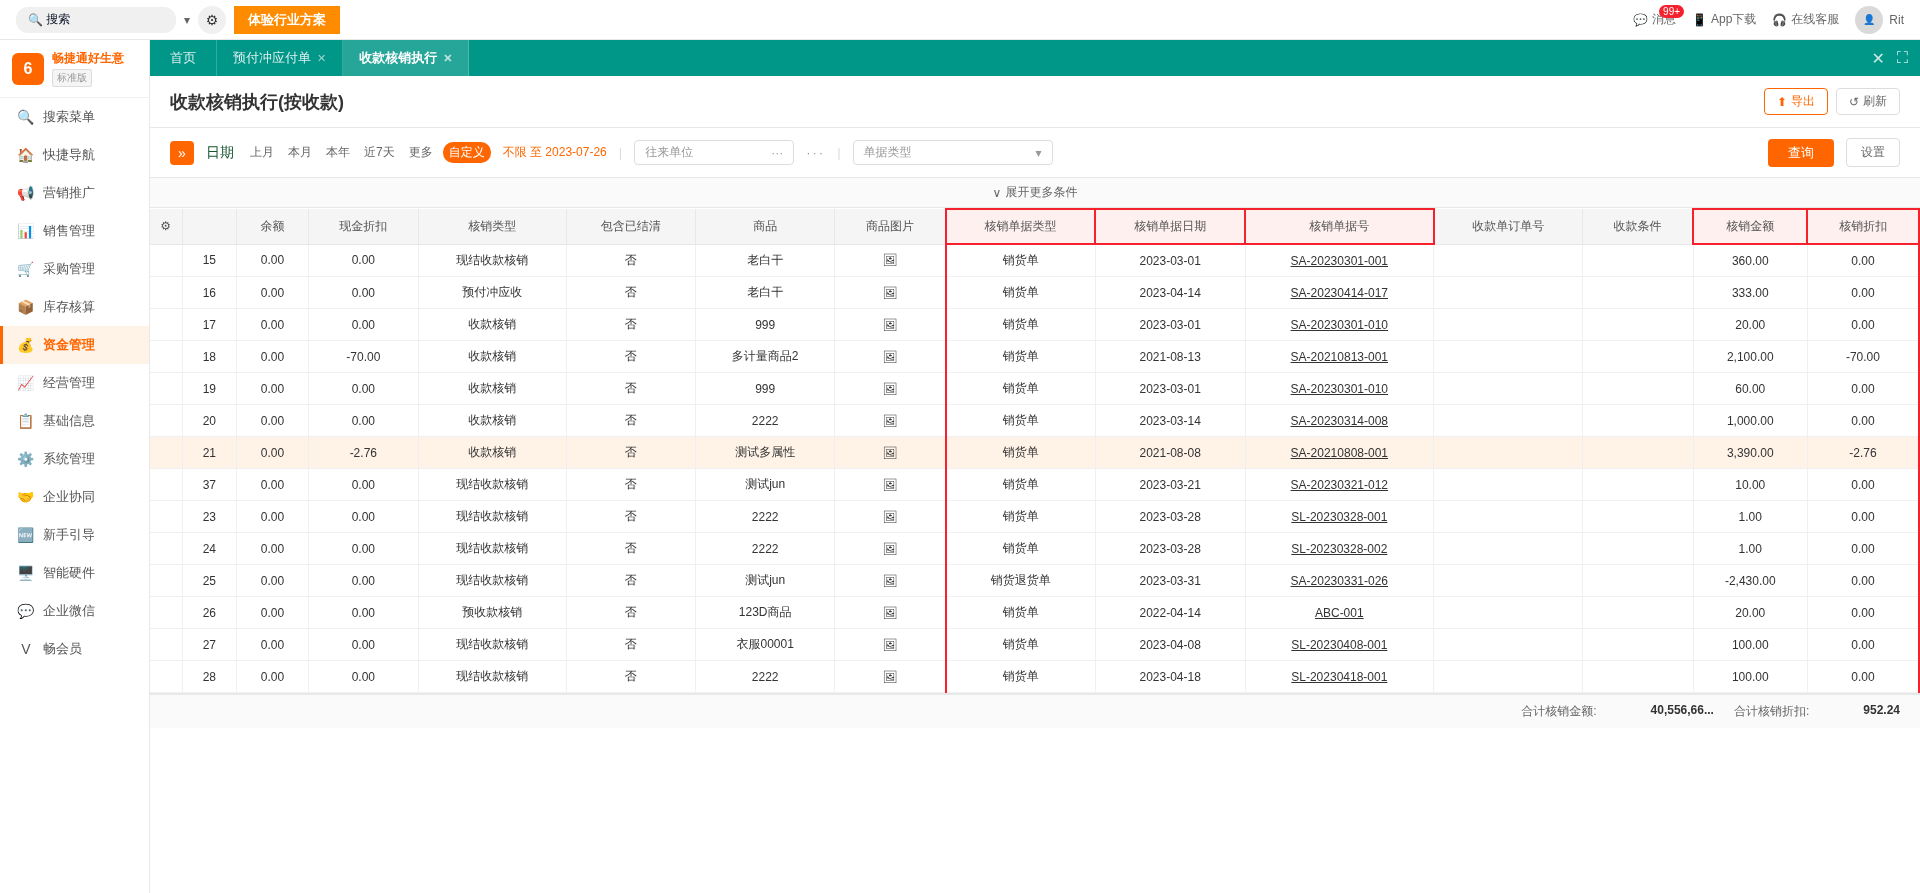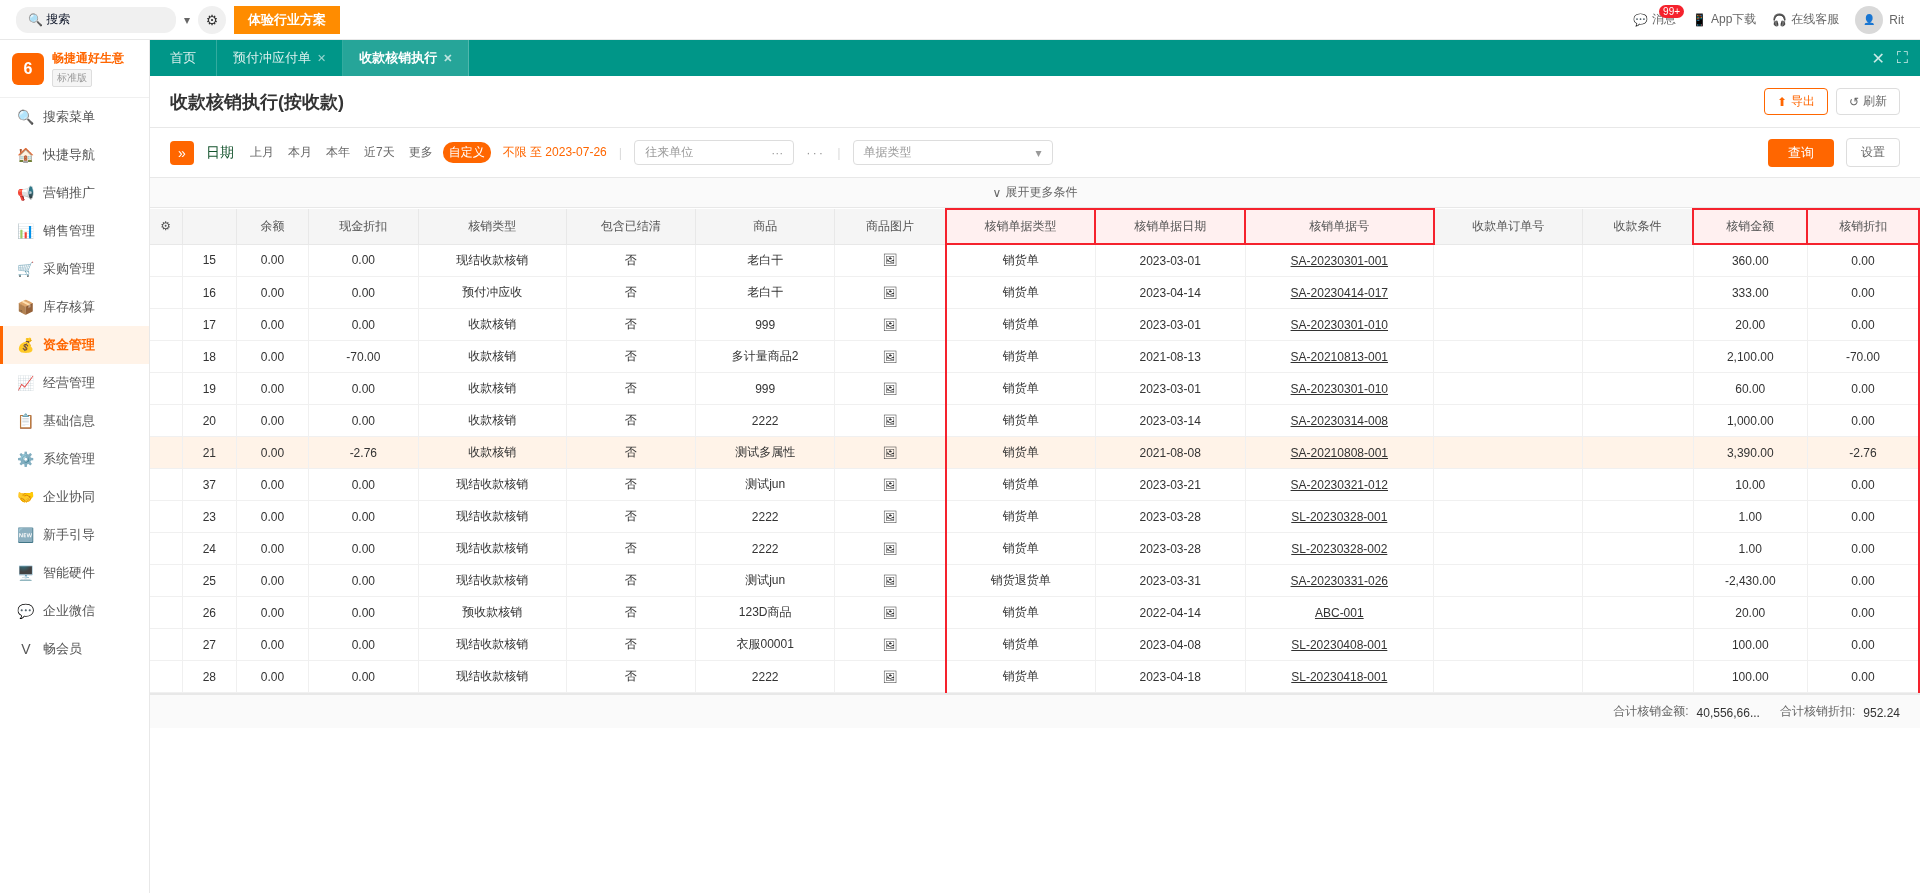--- a/index.html
+++ b/index.html
@@ -182,23 +182,23 @@
     .table-footer {
       background: #fafafa;
       border-top: 2px solid #e8e8e8;
       display: flex;
       align-items: center;
       justify-content: flex-end;
       padding: 8px 20px;
       gap: 20px;
       font-size: 12px;
     }
-    .footer-total { display: flex; align-items: flex-end; gap: 8px; }
+    .footer-total { display: flex; align-items: flex-start; gap: 24px; }
     .footer-label { color: #666; }
-    .footer-value { font-weight: normal; color: #333; }
+    .footer-value { font-weight: bold; color: #333; margin-left: 30px; }
 
     
     ::-webkit-scrollbar { width: 6px; height: 6px; }
     ::-webkit-scrollbar-track { background: #f1f1f1; }
     ::-webkit-scrollbar-thumb { background: #ccc; border-radius: 3px; }
 
     .th-settings { width: 32px; text-align: center; cursor: pointer; }
   </style>
 </head>
 <body>

